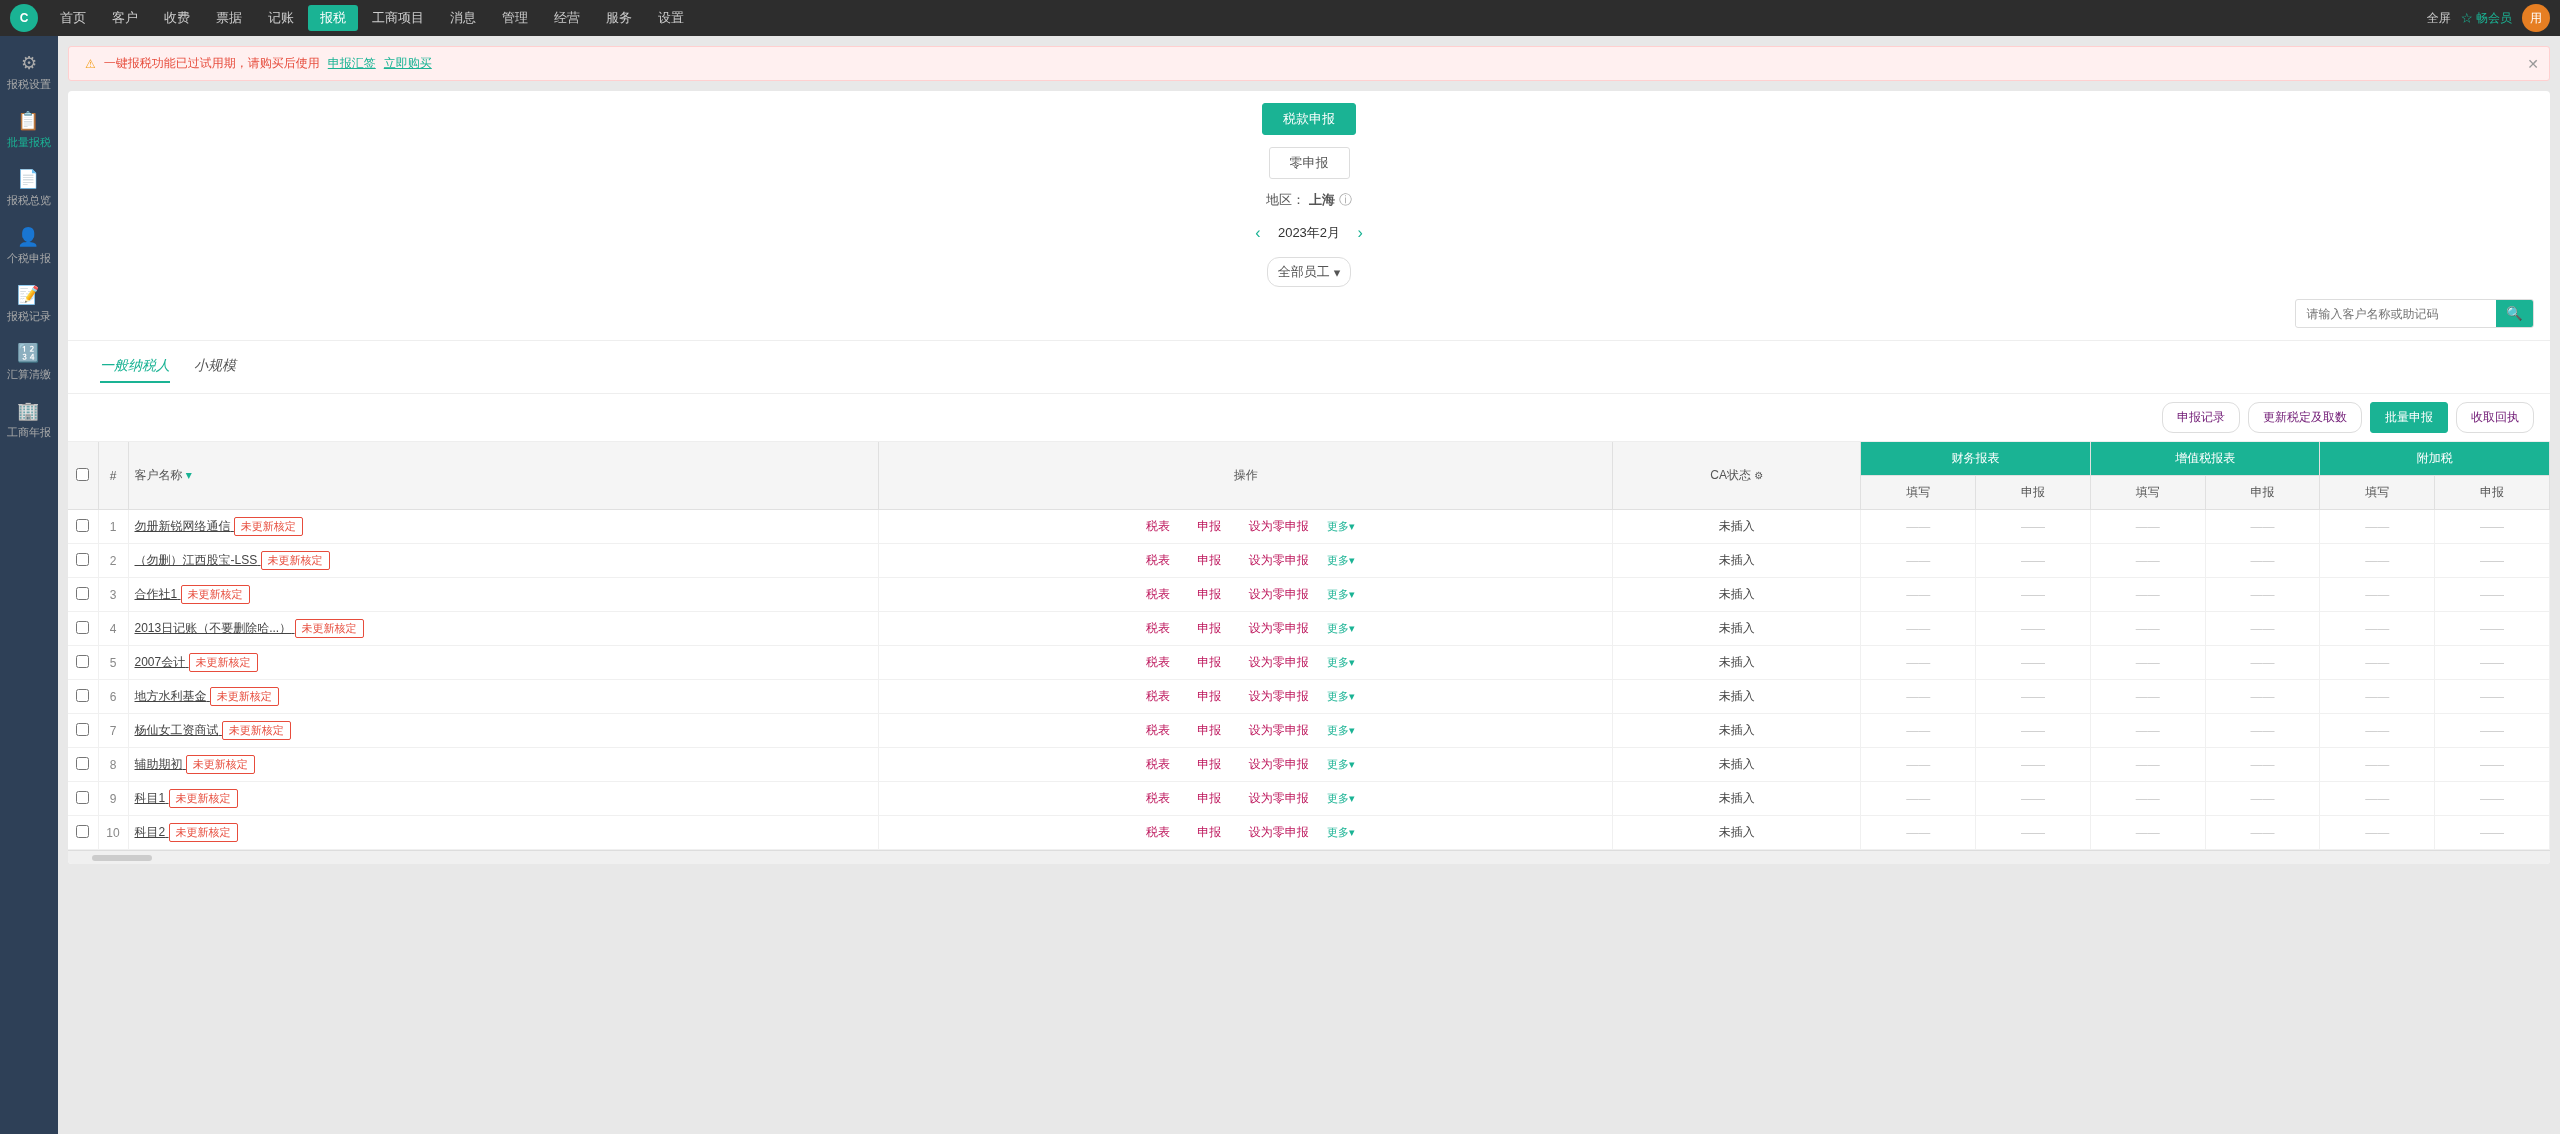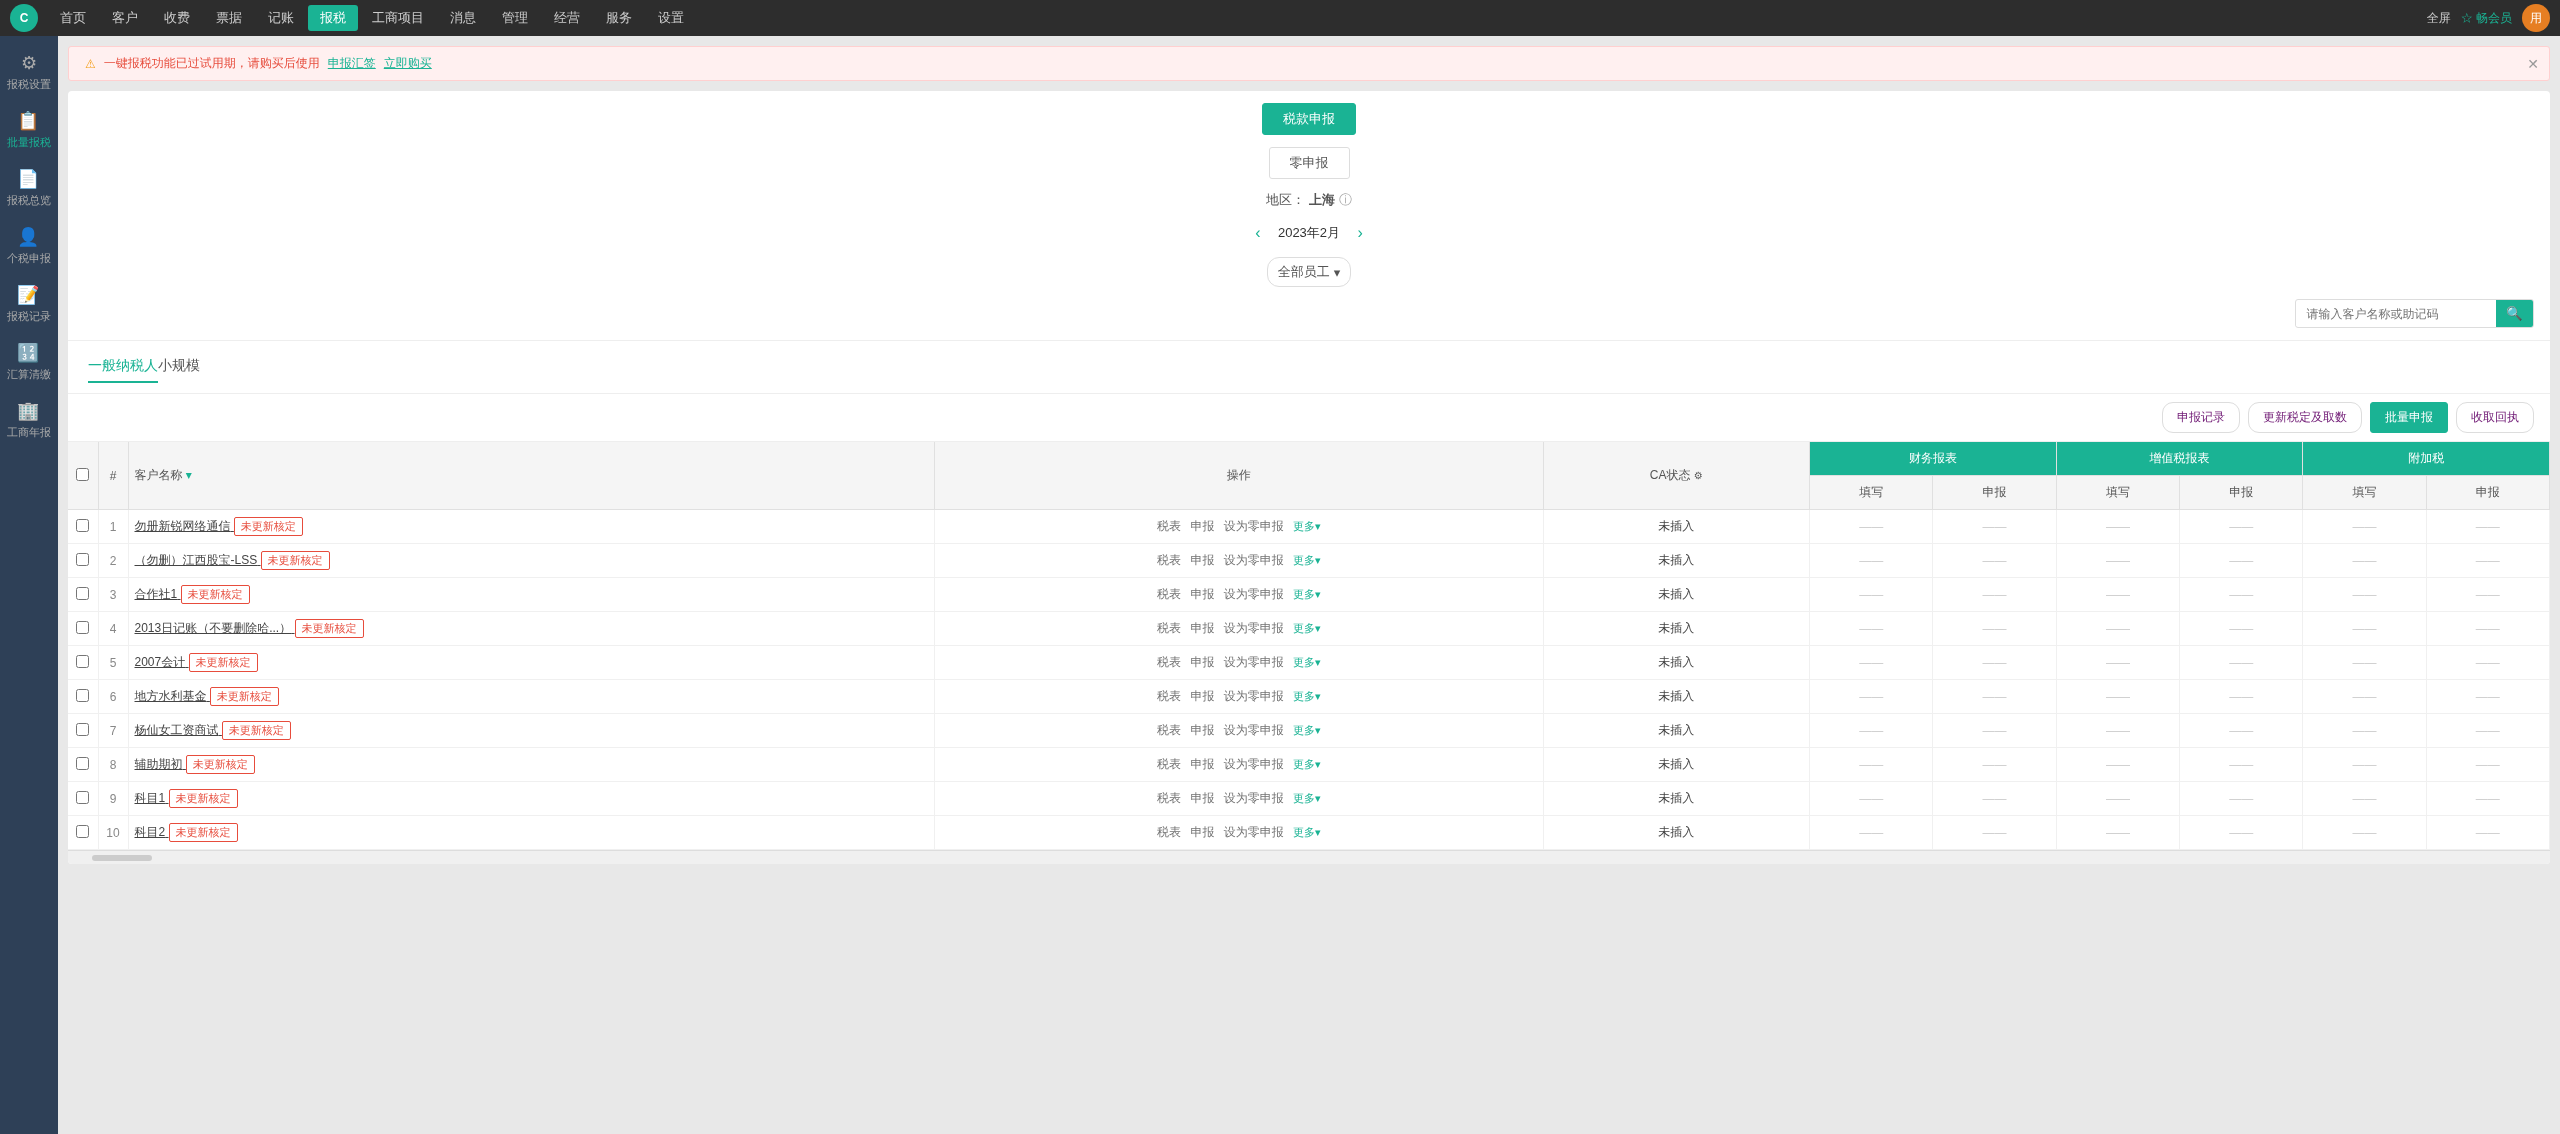--- a/index.html
+++ b/index.html
@@ -47,42 +47,42 @@
     .date-nav .arrow { cursor: pointer; color: #1ab394; font-size: 16px; width: 24px; height: 24px; display: flex; align-items: center; justify-content: center; }
     .date-nav .date-text { font-size: 13px; color: #333; }
 
     .staff-select { border: 1px solid #ddd; border-radius: 12px; padding: 5px 10px; font-size: 13px; cursor: pointer; display: flex; align-items: center; gap: 4px; color: #555; }
 
     .search-box { margin-left: auto; display: flex; align-items: center; border: 1px solid #ddd; border-radius: 3px; overflow: hidden; }
     .search-box input { border: none; outline: none; padding: 5px 10px; font-size: 12px; width: 200px; color: #3b82f6; }
     .search-box .search-btn { background: #1ab394; border: none; padding: 6px 10px; cursor: pointer; color: white; }
 
     
-    .sub-tabs { padding: 10px 20px; display: flex; align-items: center; gap: 0; border-bottom: 1px solid #eee; }
+    .sub-tabs { padding: 10px 32px; display: flex; align-items: center; gap: 24px; border-bottom: 1px solid #eee; font-style: italic; }
     .sub-tab { font-size: 14px; padding: 6px 0; cursor: pointer; color: #555; border-bottom: 2px solid transparent; }
     .sub-tab.active { color: #1ab394; border-bottom: 2px solid #1ab394; }
 
     
     .action-bar { padding: 8px 16px; display: flex; align-items: center; gap: 8px; justify-content: flex-end; border-bottom: 1px solid #eee; }
     .action-btn { padding: 6px 14px; border: 1px solid #ddd; border-radius: 3px; cursor: pointer; font-size: 12px; background: white; color: #555; }
     .action-btn.primary { background: #1ab394; color: white; border-color: #1ab394; }
     .action-btn.outline { background: white; color: #701a75; border-radius: 11px; }
 
     
     .table-wrapper { overflow-x: auto; }
     table { width: 100%; border-collapse: collapse; font-size: 12px; }
     thead tr { background: #f5f5f5; }
     thead th { padding: 8px 6px; text-align: center; color: #555; font-weight: normal; border-bottom: 1px solid #e0e0e0; border-right: 1px solid #e0e0e0; font-size: 12px; white-space: nowrap; }
     thead th.teal-header { background: #1ab394; color: white; }
     tbody tr { border-bottom: 1px solid #f0f0f0; }
     tbody td { padding: 7px 6px; text-align: center; color: #444; border-right: 1px solid #f0f0f0; white-space: nowrap; font-size: 12px; }
     tbody td.left { text-align: left; text-decoration: underline; }
 
     .status-badge { display: inline-block; padding: 1px 6px; border: 1px solid #e74c3c; color: #e74c3c; border-radius: 2px; font-size: 11px; }
-    .action-link { color: #737373; cursor: pointer; margin: 0 3px; }
+    .action-link { color: #be185d; cursor: pointer; margin: 0 12px; }
     .more-btn { color: #1ab394; cursor: pointer; margin: 0 3px; font-size: 11px; }
 
     .dash { color: #ccc; }
 
     
     input[type="checkbox"] { cursor: pointer; }
 
     
     .scroll-bar-area { height: 14px; background: #f0f0f0; border-top: 1px solid #ddd; display: flex; align-items: center; padding: 0 4px; }
 

